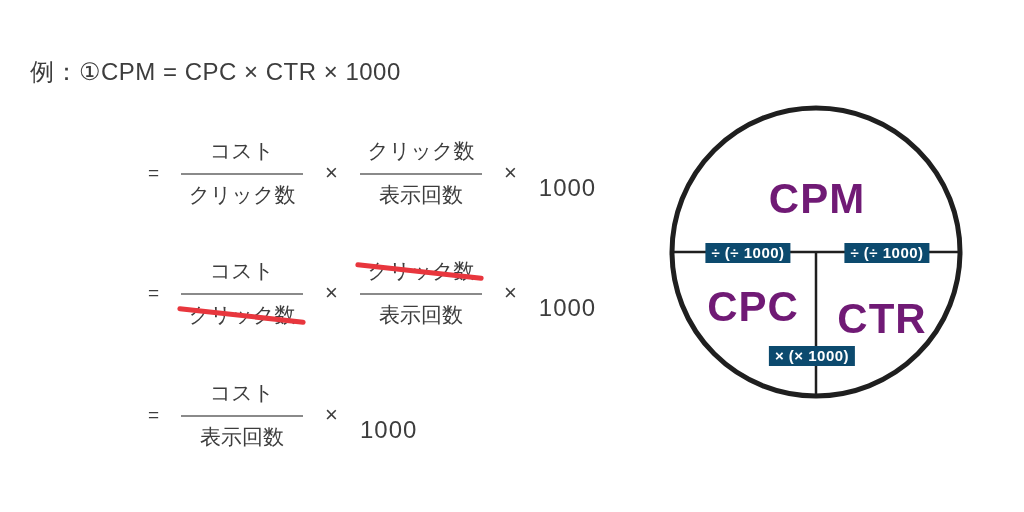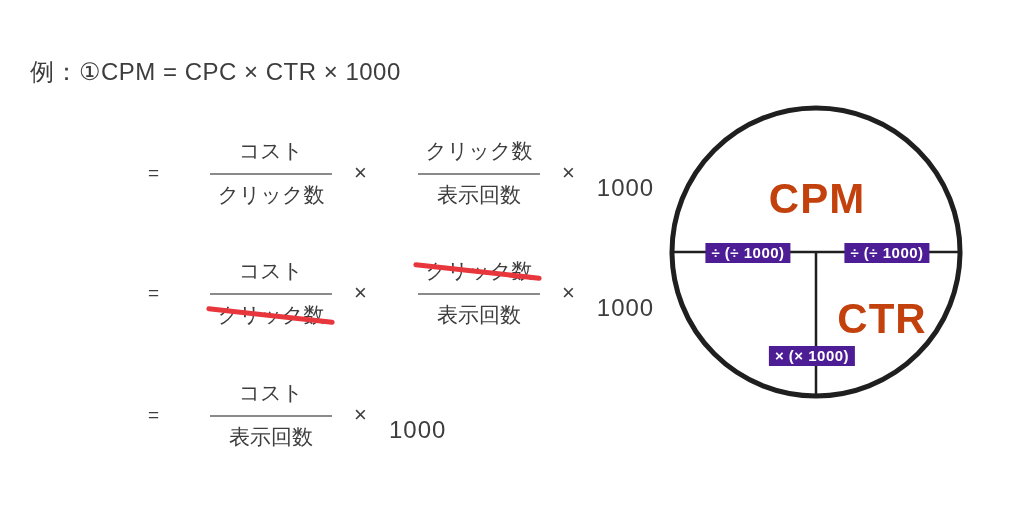--- a/index.html
+++ b/index.html
@@ -49,21 +49,20 @@
     font-size: 24px;
     letter-spacing: 1px;
     color: #3d3d3d;
     margin-top: 30px;
   }
 
   .frac {
     display: inline-flex;
     flex-direction: column;
     align-items: center;
-    margin-left: 29px;
   }
   .frac .part {
     font-size: 21px;
     line-height: 1.25;
     padding: 6px 6px 8px 6px;
     white-space: nowrap;
   }
   .frac .part.den { padding: 7px 6px 6px 6px; }
   .frac .bar {
     height: 2px;
@@ -92,32 +91,32 @@
     width: 300px;
     height: 300px;
   }
   .diagram svg { position: absolute; left: 0; top: 0; }
 
   .circle-label {
     position: absolute;
     transform: translate(-50%, -50%);
     font-size: 42px;
     font-weight: 600;
-    color: #c2410c;
+    color: #701a75;
     letter-spacing: 1px;
     white-space: nowrap;
   }
   .lbl-cpm { left: 151px; top: 97px; }
   .lbl-cpc { left: 87px;  top: 205px; }
   .lbl-ctr { left: 216px; top: 217px; }
 
   .badge {
     position: absolute;
     transform: translate(-50%, -50%);
-    background: #4c1d95;
+    background: #0c4a6e;
     color: #ffffff;
     font-size: 15px;
     font-weight: 700;
     padding: 1px 6px 2px 6px;
     white-space: nowrap;
     letter-spacing: 0.5px;
   }
   .badge-left   { left: 82px;  top: 151px; }
   .badge-right  { left: 221px; top: 151px; }
   .badge-bottom { left: 146px; top: 254px; }
@@ -184,19 +183,20 @@
     <span class="const">1000</span>
   </div>
 
   <div class="diagram">
     <svg width="300" height="300" viewBox="0 0 300 300">
       <circle cx="150" cy="150" r="144" fill="none" stroke="#1f1f1f" stroke-width="5"></circle>
       <line x1="7" y1="150" x2="293" y2="150" stroke="#1f1f1f" stroke-width="2.5"></line>
       <line x1="150" y1="150" x2="150" y2="293" stroke="#1f1f1f" stroke-width="2.5"></line>
     </svg>
     <div class="circle-label lbl-cpm">CPM</div>
+    <div class="circle-label lbl-cpc">CPC</div>
     <div class="circle-label lbl-ctr">CTR</div>
     <div class="badge badge-left">÷ (÷ 1000)</div>
     <div class="badge badge-right">÷ (÷ 1000)</div>
     <div class="badge badge-bottom">× (× 1000)</div>
   </div>
 
 </div>
 
 </body></html>

